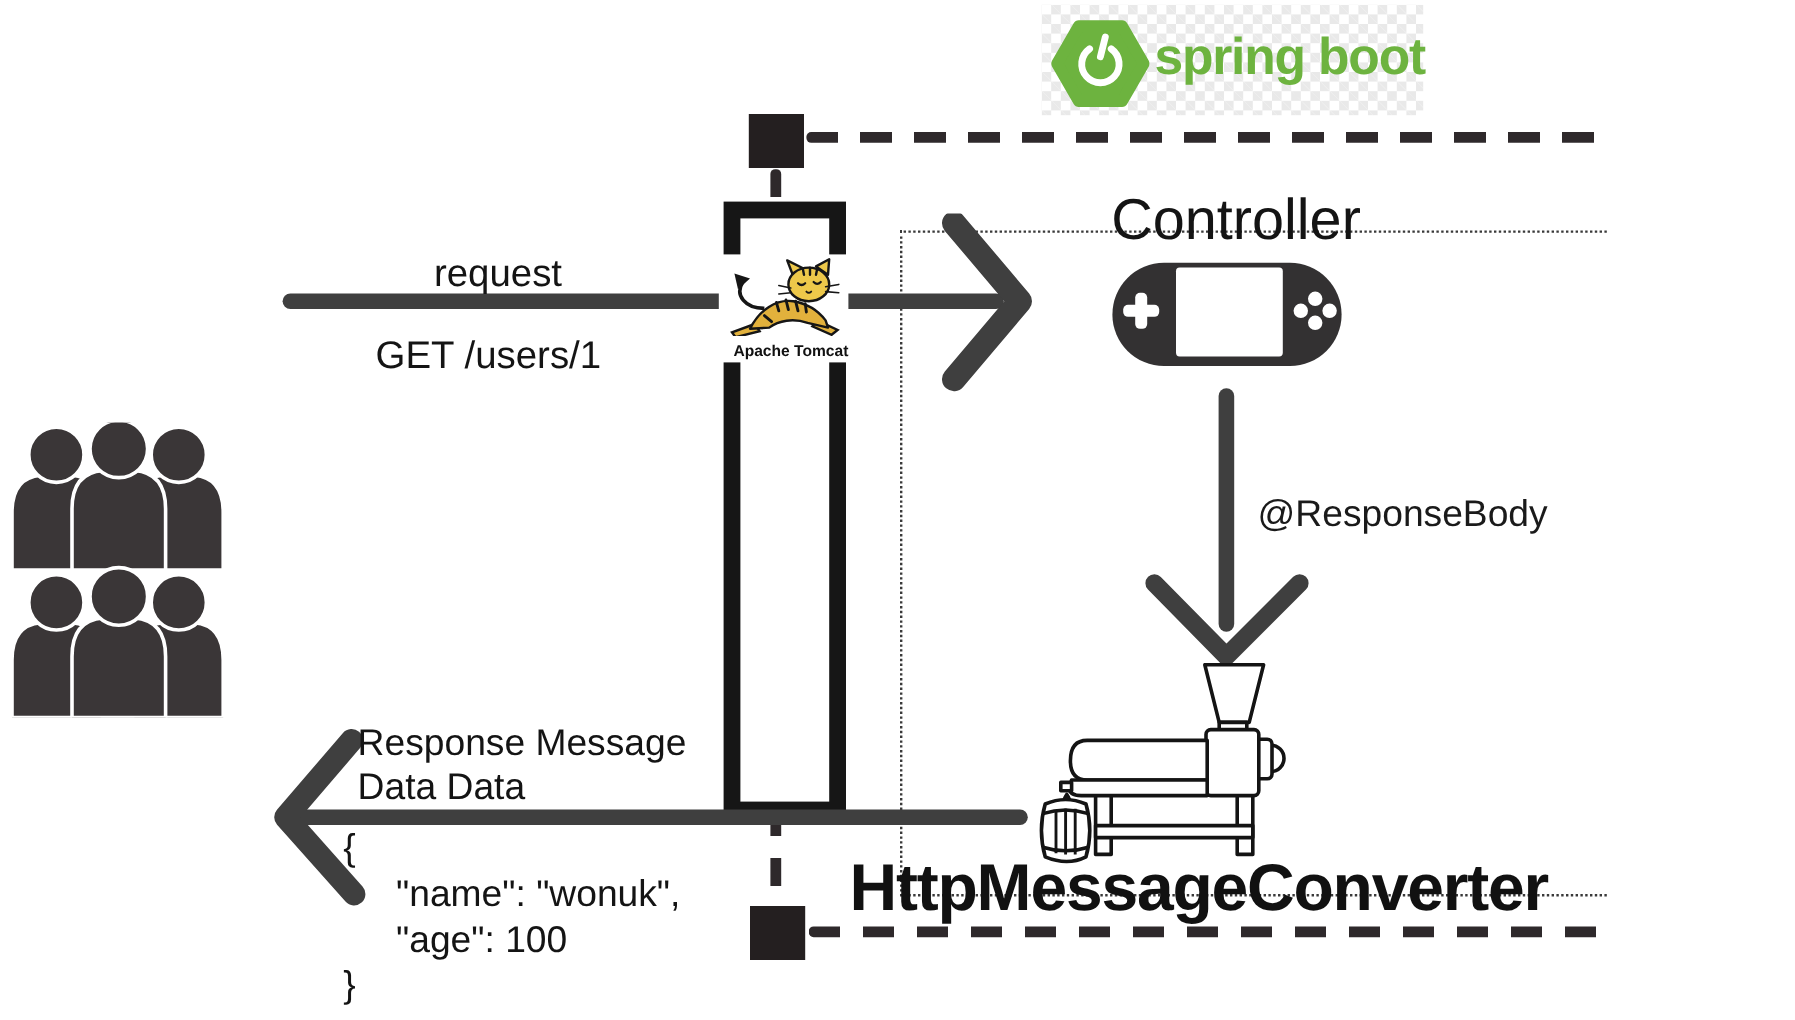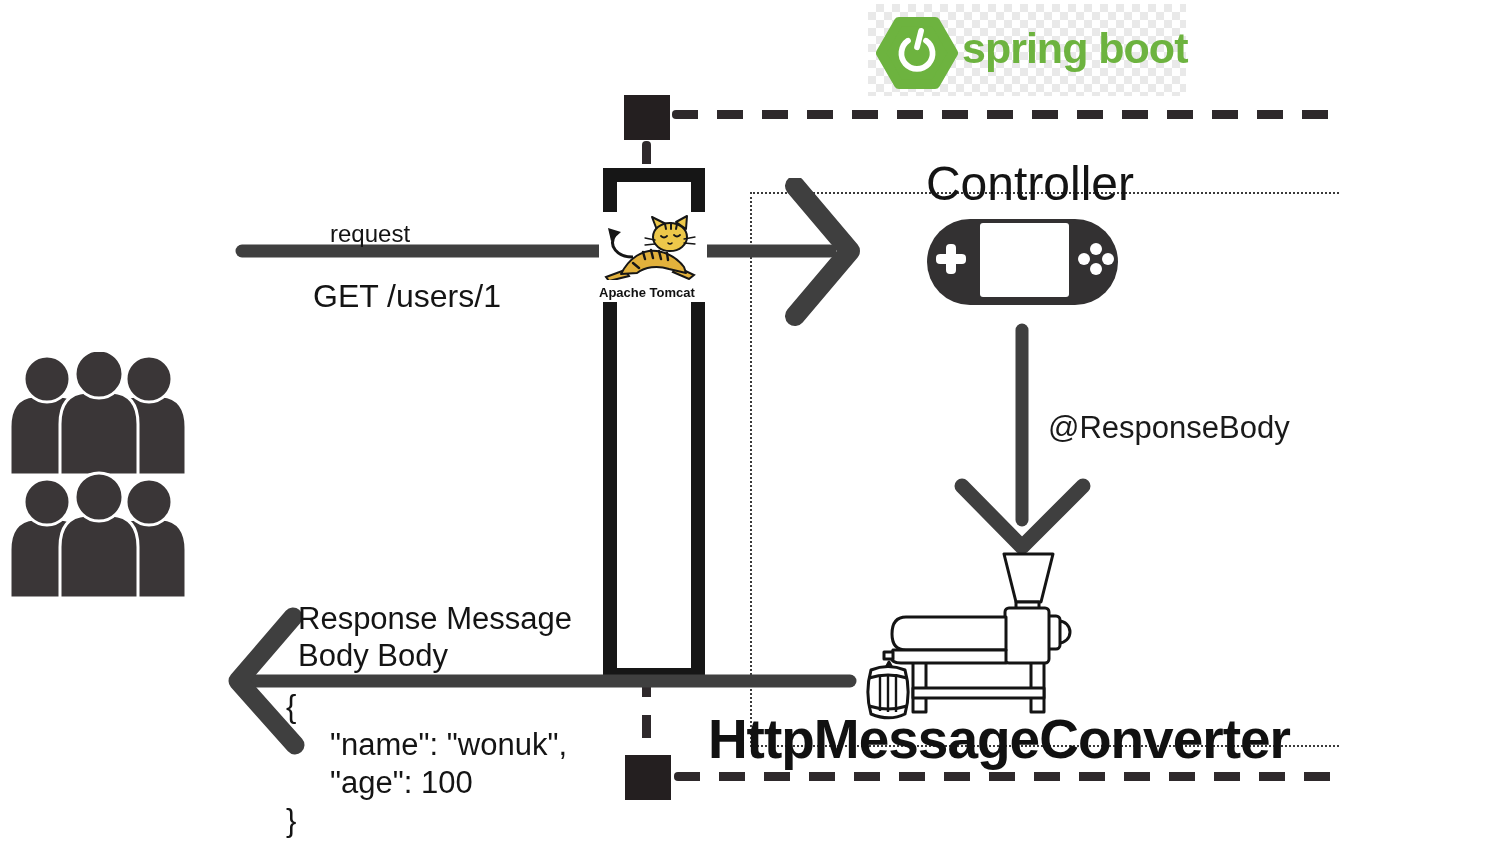--- a/index.html
+++ b/index.html
@@ -29,25 +29,25 @@
   .spring-label{position:absolute;left:962px;top:24px;font-size:43px;font-weight:700;
     color:#6db33f;letter-spacing:-1px;}
 
   
   .client-title{position:absolute;left:13px;top:280px;font-size:49px;font-weight:700;color:#1c1c1c;}
 
   
   .tomcat-box{position:absolute;left:603px;top:168px;width:102px;height:514px;
     box-sizing:border-box;border:14px solid #161616;background:#fff;}
   .tomcat-logo{position:absolute;left:599px;top:212px;width:108px;height:90px;background:#fff;
-    text-align:left;}
+    text-align:right;}
   .tomcat-caption{position:absolute;left:0;bottom:2px;width:100%;font-size:13px;font-weight:600;color:#111;}
 
   
-  .req-label{position:absolute;left:330px;top:220px;width:170px;text-align:left;font-size:24px;color:#141414;}
+  .req-label{position:absolute;left:330px;top:209px;width:170px;text-align:center;font-size:32px;color:#141414;}
   .req-method{position:absolute;left:313px;top:278px;font-size:32px;color:#141414;}
   .controller-title{position:absolute;left:880px;top:156px;width:300px;text-align:center;
     font-size:48px;font-weight:400;color:#141414;}
   .annotation{position:absolute;left:1048px;top:410px;font-size:31px;color:#1a1a1a;}
   .converter-title{position:absolute;left:680px;top:707px;width:610px;text-align:right;
     font-size:55px;font-weight:700;color:#111;letter-spacing:-1px;}
   .resp-label{position:absolute;left:298px;top:600px;width:292px;text-align:left;
     font-size:31px;line-height:37px;color:#141414;}
   .json-block{position:absolute;left:286px;top:688px;font-size:31px;line-height:38px;color:#141414;}
   .json-line{display:block;}
@@ -173,21 +173,21 @@
     </g>
   </svg>
   <div class="converter-title">HttpMessageConverter</div>
 
   <svg class="abs" style="left:225px;top:600px;" width="640" height="155" viewBox="0 0 640 155">
     <line x1="25" y1="81" x2="625" y2="81" stroke="#3f3f3f" stroke-width="13" stroke-linecap="round"></line>
     <polyline points="68,17 13,81 70,145" fill="none" stroke="#3f3f3f" stroke-width="19" stroke-linecap="round" stroke-linejoin="round"></polyline>
   </svg>
   <div class="resp-label">
     <span>Response Message</span><br>
-    <span>Body Body</span>
+    <span>Data Data</span>
   </div>
   <div class="json-block">
     <span class="json-line">{</span>
     <span class="json-line indent">"name": "wonuk",</span>
     <span class="json-line indent">"age": 100</span>
     <span class="json-line">}</span>
   </div>
 
   <div class="sq" style="left:624px;top:95px;"></div>
   <div class="sq" style="left:1427px;top:89px;"></div>

